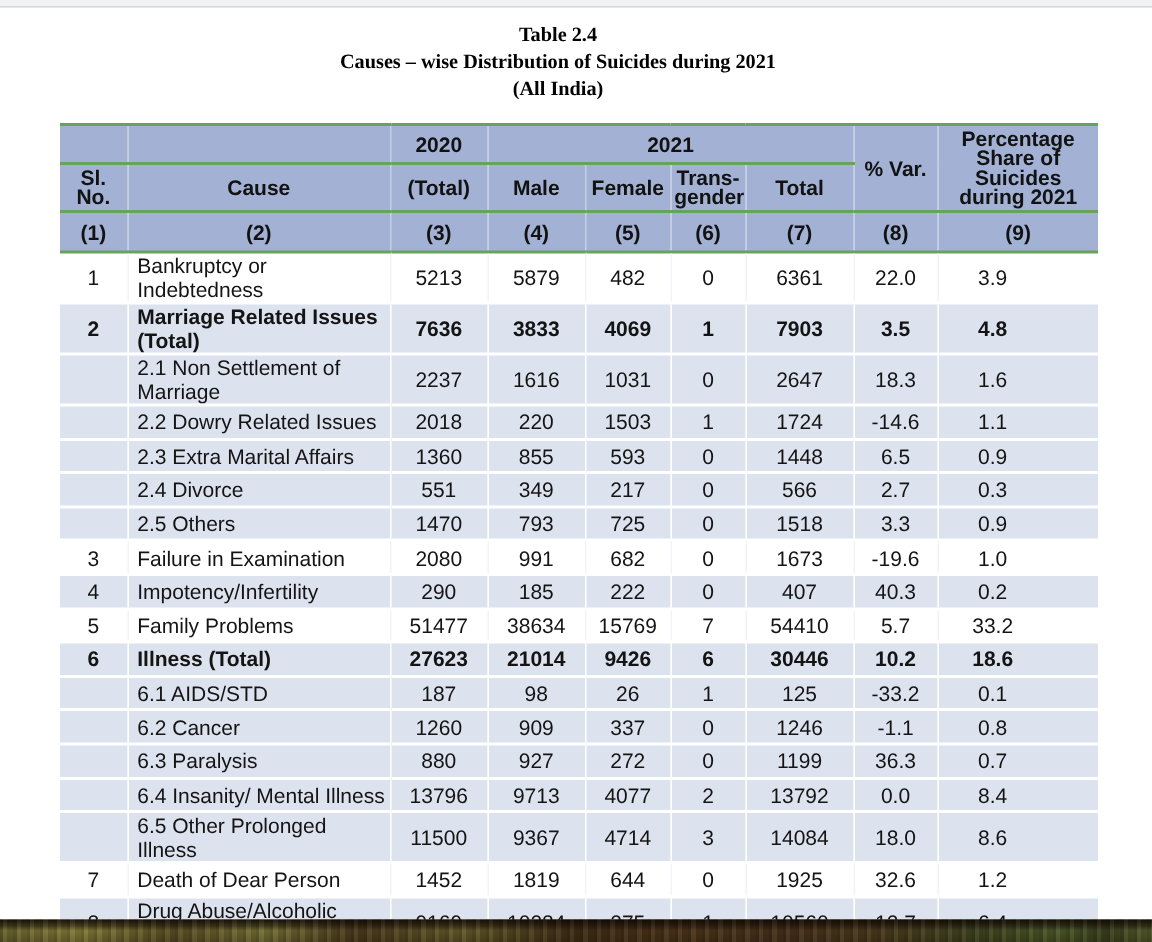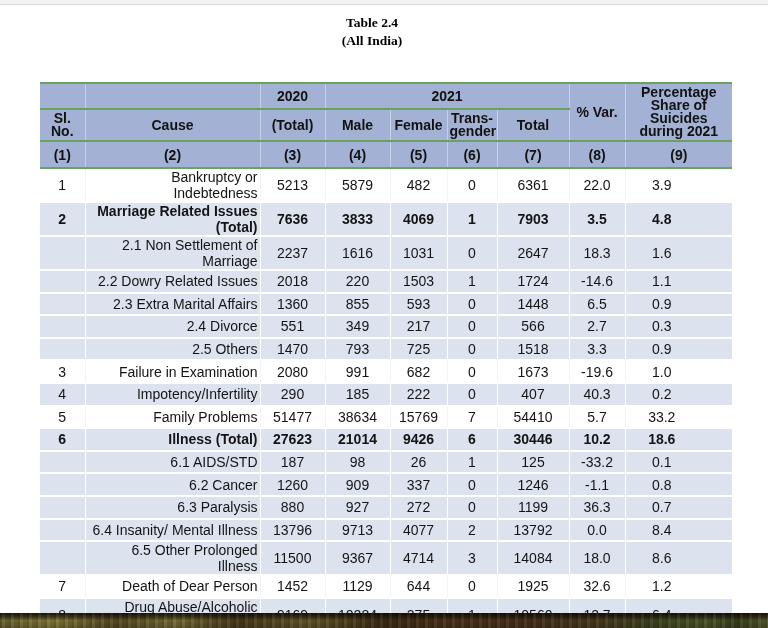--- a/index.html
+++ b/index.html
@@ -32,38 +32,39 @@
   tr.hC th{height:27px;border-bottom:2px solid #68a35d;}
   tr.hA th:not(:first-child),tr.hB th:not(:first-child),tr.hC th:not(:first-child){border-left:1px solid #c6d0e5;}
   th.slh{text-align:left;padding-left:4px;}
   tbody td{
     height:22.6px;border-bottom:2px solid #ffffff;background:#ffffff;
     text-align:center;vertical-align:middle;padding:0 2px;
   }
   tbody td:not(:first-child){border-left:1px solid #f1f3f8;}
   tbody tr.shaded td{background:#dce3ee;border-left-color:#ffffff;}
   tbody tr.bold td{font-weight:bold;}
-  td.c-cause{text-align:right;padding-left:6px;}
+  td.c-cause{text-align:left;padding-left:6px;}
   tbody tr.indent td.c-cause{}
   td.c-share{padding-right:36px;}
   .photo-strip{
     position:absolute;left:0;top:613px;width:768px;height:15px;
     background-image:
       repeating-linear-gradient(90deg, rgba(0,0,0,0.18) 0 2px, rgba(255,255,255,0.05) 2px 5px, rgba(0,0,0,0.10) 5px 9px),
       linear-gradient(180deg, rgba(15,9,4,0.9) 0%, rgba(25,15,7,0.55) 28%, rgba(0,0,0,0) 50%, rgba(30,22,10,0.25) 100%),
       linear-gradient(90deg,#6b6530 0%,#837b38 7%,#5a4e24 15%,#767036 23%,#4a3a1c 31%,#645a2a 40%,#3e2c15 50%,#4c3318 59%,#46301a 68%,#4a3b1d 77%,#3f4520 85%,#4d5828 92%,#3a411e 96%,#565e2e 100%);
   }
 </style>
 </head>
 <body>
 
 <div class="browser-strip"></div>
 
 <div class="title-block">
   <div>Table 2.4</div>
+  <div>Causes – wise Distribution of Suicides during 2021</div>
   <div>(All India)</div>
 </div>
 
 <table class="main">
   <colgroup>
     <col style="width:45px">
       <col style="width:175px">
       <col style="width:65px">
     <col style="width:65px">
       <col style="width:57px">
@@ -276,21 +277,21 @@
     <td class="c-num">4714</td>
     <td class="c-num">3</td>
     <td class="c-num">14084</td>
     <td class="c-num">18.0</td>
     <td class="c-num c-share">8.6</td>
   </tr>
       <tr>
     <td class="c-sl">7</td>
     <td class="c-cause">Death of Dear Person</td>
     <td class="c-num">1452</td>
-    <td class="c-num">1129</td>
+    <td class="c-num">1819</td>
     <td class="c-num">644</td>
     <td class="c-num">0</td>
     <td class="c-num">1925</td>
     <td class="c-num">32.6</td>
     <td class="c-num c-share">1.2</td>
   </tr>
       <tr class="shaded">
     <td class="c-sl">8</td>
     <td class="c-cause">Drug Abuse/Alcoholic Addiction</td>
     <td class="c-num">9169</td>

